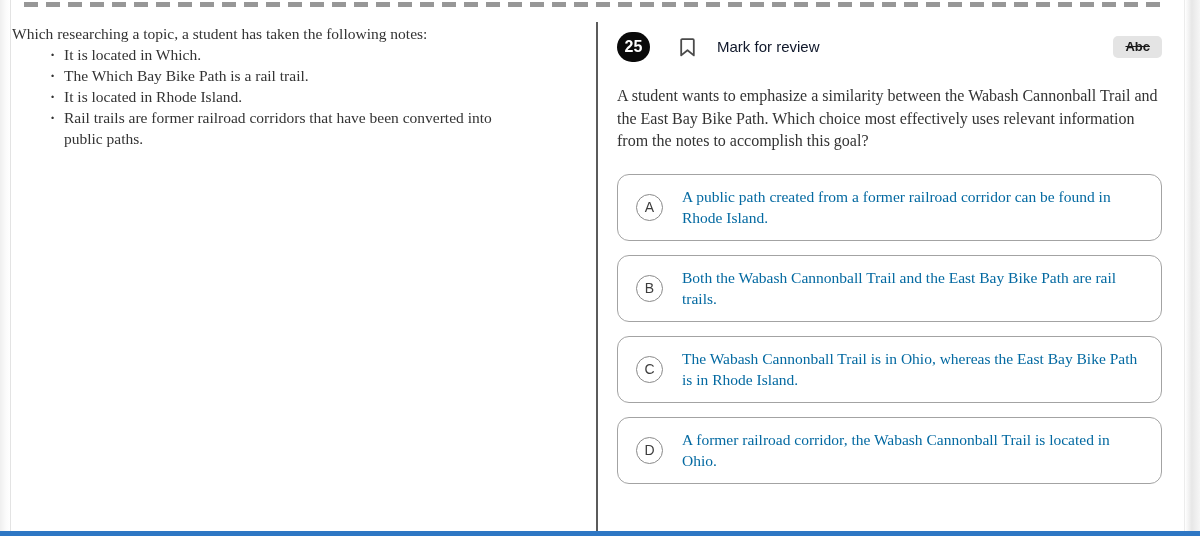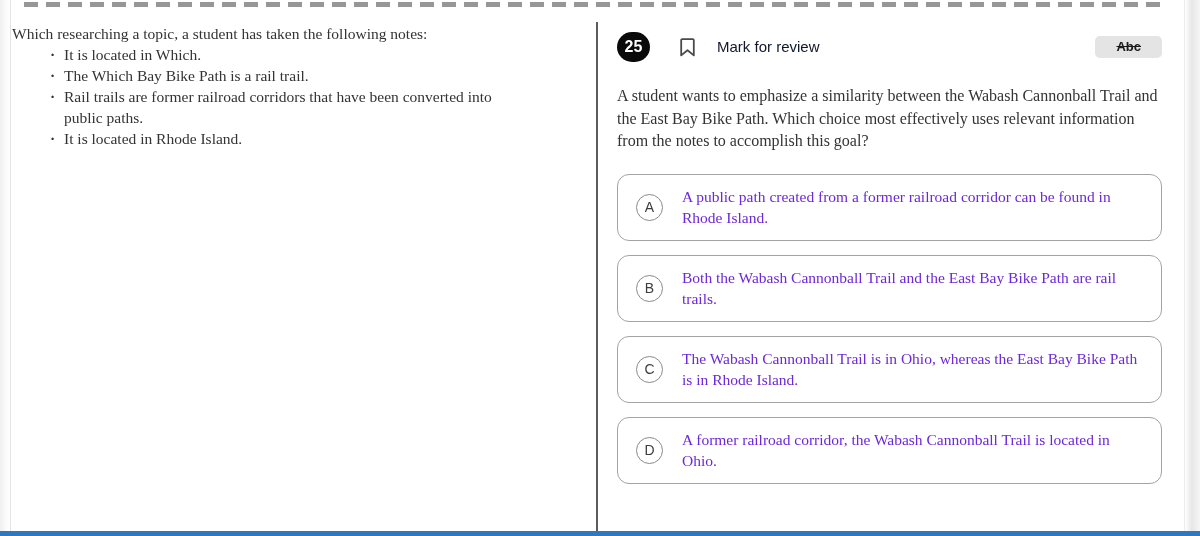--- a/index.html
+++ b/index.html
@@ -70,21 +70,21 @@
   .mark-btn {
     display: flex; gap: 22px;
     margin-left: 30px; background: none; border: none;
     font-family: "Liberation Sans", sans-serif;
     font-size: 15px; color: #0f172a; cursor: pointer;
   }
   .mark-btn svg { display: block; }
   .abc-btn {
     margin-left: auto;
     background: #e4e4e4; border: none; border-radius: 5px;
-    padding: 3px 21px 4px;
+    padding: 3px 12px 4px;
     font-family: "Liberation Sans", sans-serif;
     font-size: 13px; font-weight: bold; color: #1c1c1c;
     text-decoration: line-through;
     cursor: pointer;
   }
   .q-prompt {
     margin-top: 23px;
     font-family: "Liberation Serif", serif;
     font-size: 16px; line-height: 22.5px; color: #333;
     width: 545px;
@@ -100,39 +100,39 @@
   .choice-letter {
     flex: 0 0 auto;
     width: 27px; height: 27px; border-radius: 50%;
     border: 1px solid #8a8a8a;
     display: flex; align-items: center; justify-content: center;
     font-family: "Liberation Sans", sans-serif;
     font-size: 14px; color: #3d3d3d;
   }
   .choice-text {
     font-family: "Liberation Serif", serif;
-    font-size: 15.5px; line-height: 21.5px; color: #6d28d9;
+    font-size: 15.5px; line-height: 21.5px; color: #0369a1;
     max-width: 462px;
   }
 </style>
 </head>
 <body>
 
 <div class="dashed-top"></div>
 <div class="left-edge"></div>
 <div class="right-edge"></div>
 <div class="divider"></div>
 
 <div class="left-col">
   <div>Which researching a topic, a student has taken the following notes:</div>
   <div class="notes-list">
     <div class="note-item">It is located in Which.</div>
     <div class="note-item">The Which Bay Bike Path is a rail trail.</div>
+    <div class="note-item">It is located in Rhode Island.</div>
     <div class="note-item">Rail trails are former railroad corridors that have been converted into public paths.</div>
-    <div class="note-item">It is located in Rhode Island.</div>
   </div>
 </div>
 
 <div class="right-col">
   <div class="q-header">
     <div class="q-number">25</div>
     <button class="mark-btn">
       <span>
         <svg width="15" height="19" viewBox="0 0 15 19">
           <path d="M2.2 1.2 h10.6 a1 1 0 0 1 1 1 v15.2 l-6.3 -5.2 l-6.3 5.2 v-15.2 a1 1 0 0 1 1 -1 z" fill="none" stroke="#4a4a4a" stroke-width="1.8" stroke-linejoin="round"></path>

